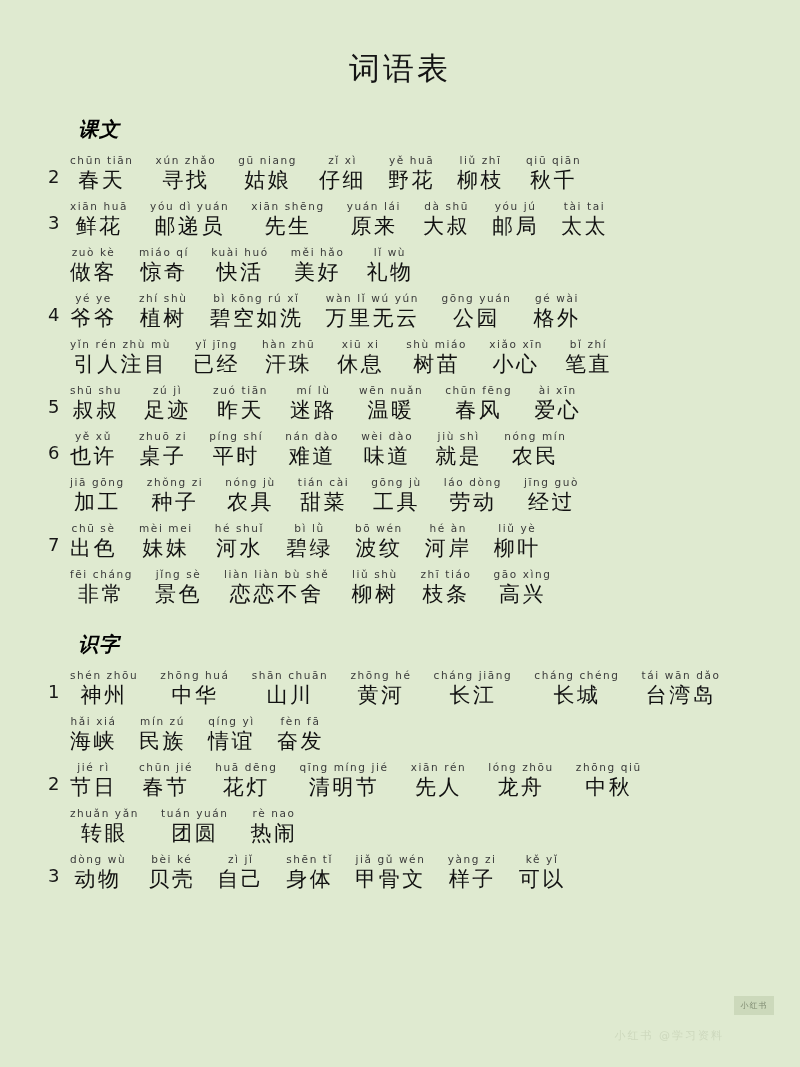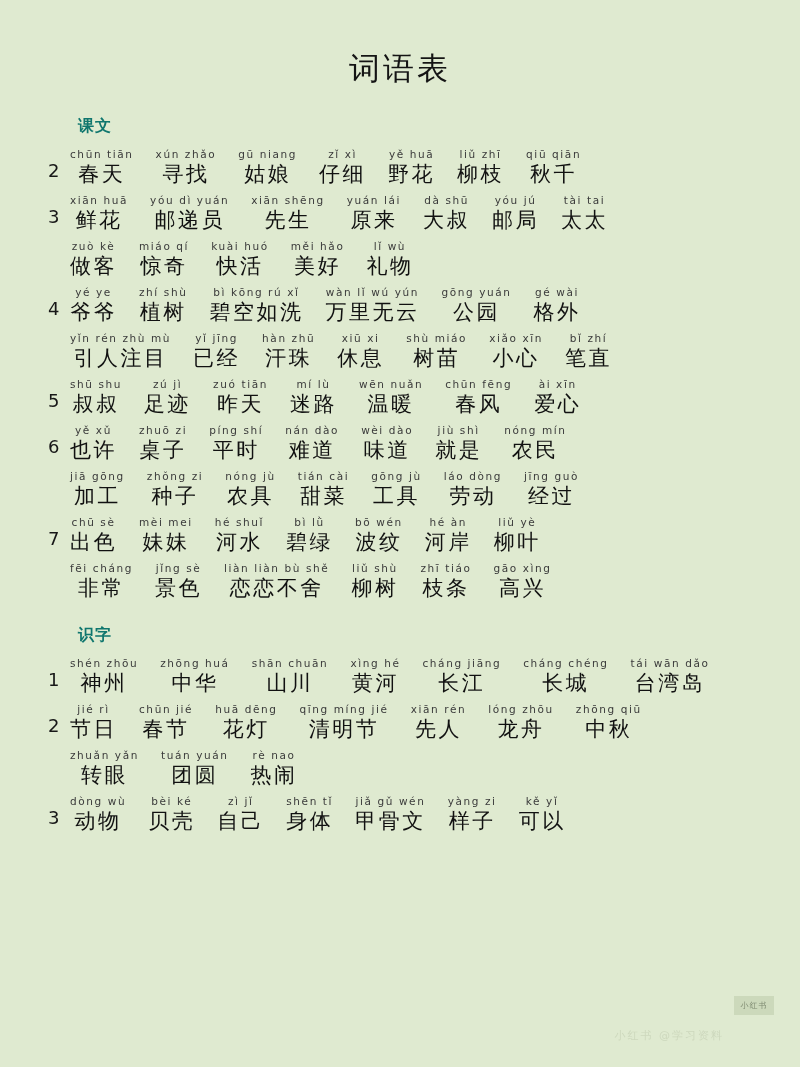--- a/index.html
+++ b/index.html
@@ -28,27 +28,28 @@
     letter-spacing: 3px;
     font-family: "DejaVu Sans", sans-serif;
     font-weight: 400;
     margin: 14px 0 0 0;
     color: #141414;
   }
   .section {
     margin-top: 26px;
   }
   .section-title {
-    font-size: 16px;
+    font-size: 20px;
     font-weight: 600;
     font-family: "DejaVu Sans", sans-serif;
     margin-left: 38px;
     margin-bottom: 4px;
     letter-spacing: 1px;
-    color: #0f766e;
+    color: #000000;
+    font-style: italic;
   }
   .row {
     display: flex;
     align-items: flex-end;
     margin-bottom: 2px;
     min-height: 44px;
   }
   .row-num {
     width: 30px;
     flex: 0 0 30px;
@@ -447,34 +448,55 @@
             </div>
             <div class="word">
               <div class="pinyin">zhōng huá</div>
               <div class="hanzi">中华</div>
             </div>
             <div class="word">
               <div class="pinyin">shān chuān</div>
               <div class="hanzi">山川</div>
             </div>
             <div class="word">
-              <div class="pinyin">xìng hé</div>
+              <div class="pinyin">zhōng hé</div>
               <div class="hanzi">黄河</div>
             </div>
             <div class="word">
               <div class="pinyin">cháng jiāng</div>
               <div class="hanzi">长江</div>
             </div>
             <div class="word">
               <div class="pinyin">cháng chéng</div>
               <div class="hanzi">长城</div>
             </div>
             <div class="word">
               <div class="pinyin">tái wān dǎo</div>
               <div class="hanzi">台湾岛</div>
+            </div>
+          </div>
+        </div>
+        <div class="row">
+          <div class="row-num"></div>
+          <div class="words">
+            <div class="word">
+              <div class="pinyin">hǎi xiá</div>
+              <div class="hanzi">海峡</div>
+            </div>
+            <div class="word">
+              <div class="pinyin">mín zú</div>
+              <div class="hanzi">民族</div>
+            </div>
+            <div class="word">
+              <div class="pinyin">qíng yì</div>
+              <div class="hanzi">情谊</div>
+            </div>
+            <div class="word">
+              <div class="pinyin">fèn fā</div>
+              <div class="hanzi">奋发</div>
             </div>
           </div>
         </div>
         <div class="row">
           <div class="row-num">2</div>
           <div class="words">
             <div class="word">
               <div class="pinyin">jié rì</div>
               <div class="hanzi">节日</div>
             </div>

